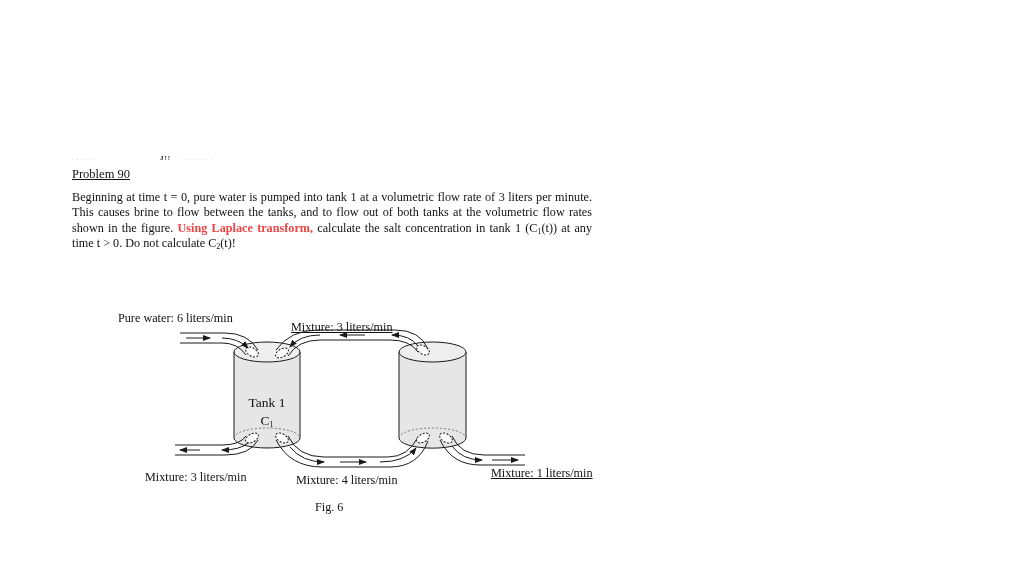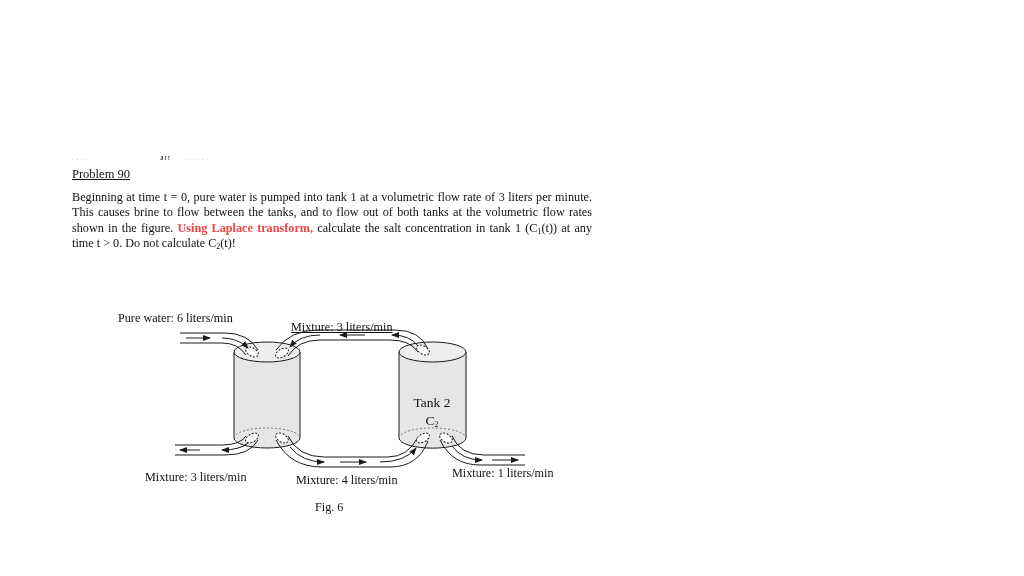--- a/index.html
+++ b/index.html
@@ -104,21 +104,21 @@
         <path d="M452,446 Q462,460 482,460" marker-end="url(#ah)"></path>
         <line x1="492" y1="460" x2="518" y2="460" marker-end="url(#ah)"></line>
       </g>
     </g>
   </svg>
 
   <span class="lbl" style="left:118px;top:311px;">Pure water: 6 liters/min</span>
   <span class="lbl ul" style="left:291px;top:320px;">Mixture: 3 liters/min</span>
   <span class="lbl" style="left:145px;top:470px;">Mixture: 3 liters/min</span>
   <span class="lbl" style="left:296px;top:473px;">Mixture: 4 liters/min</span>
-  <span class="lbl" style="left:452px;top:466px;">Mixture: 1 liters/min</span>
+  <span class="lbl" style="left:491px;top:466px;text-decoration:underline;">Mixture: 1 liters/min</span>
 
-  <div class="tank-lbl" style="left:397px;top:394px;">
-    <div>Tank 2</div>
-    <div><span>C</span><sub>2</sub></div>
+  <div class="tank-lbl" style="left:232px;top:394px;">
+    <div>Tank 1</div>
+    <div><span>C</span><sub>1</sub></div>
   </div>
 
   <span class="lbl" style="left:315px;top:500px;">Fig. 6</span>
 </div>
 
 </body></html>

